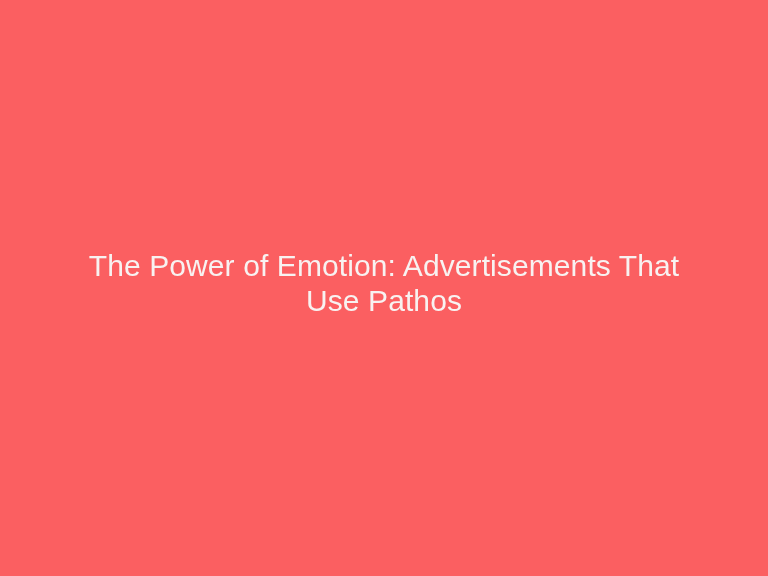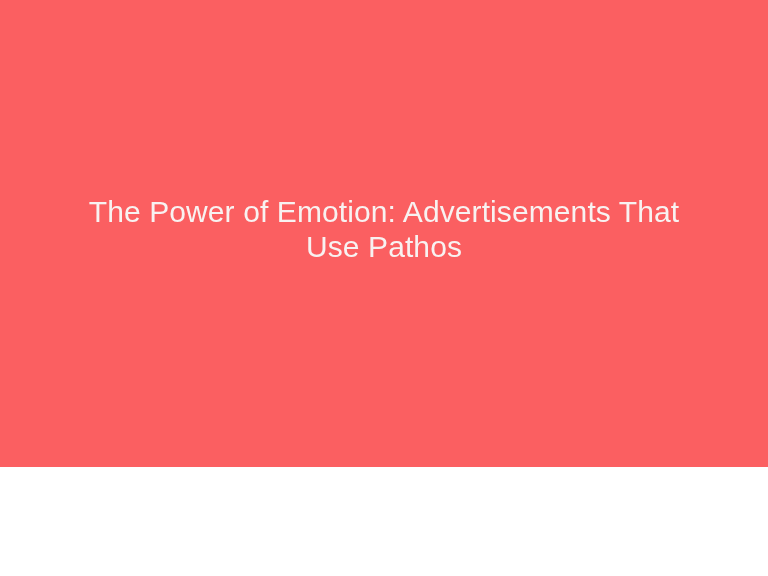--- a/index.html
+++ b/index.html
@@ -14,21 +14,21 @@
     overflow: hidden;
     font-family: "Liberation Sans", sans-serif;
     -webkit-font-smoothing: antialiased;
   }
 
   
   .hero-card {
     position: relative;
     box-sizing: border-box;
     width: 768px;
-    height: 467px;
+    height: 576px;
     display: flex;
     align-items: center;
     justify-content: center;
     background-color: #fb5f61;          
     overflow: hidden;
   }
 
   .hero-inner {
     width: 640px;
     margin: 0 auto;

